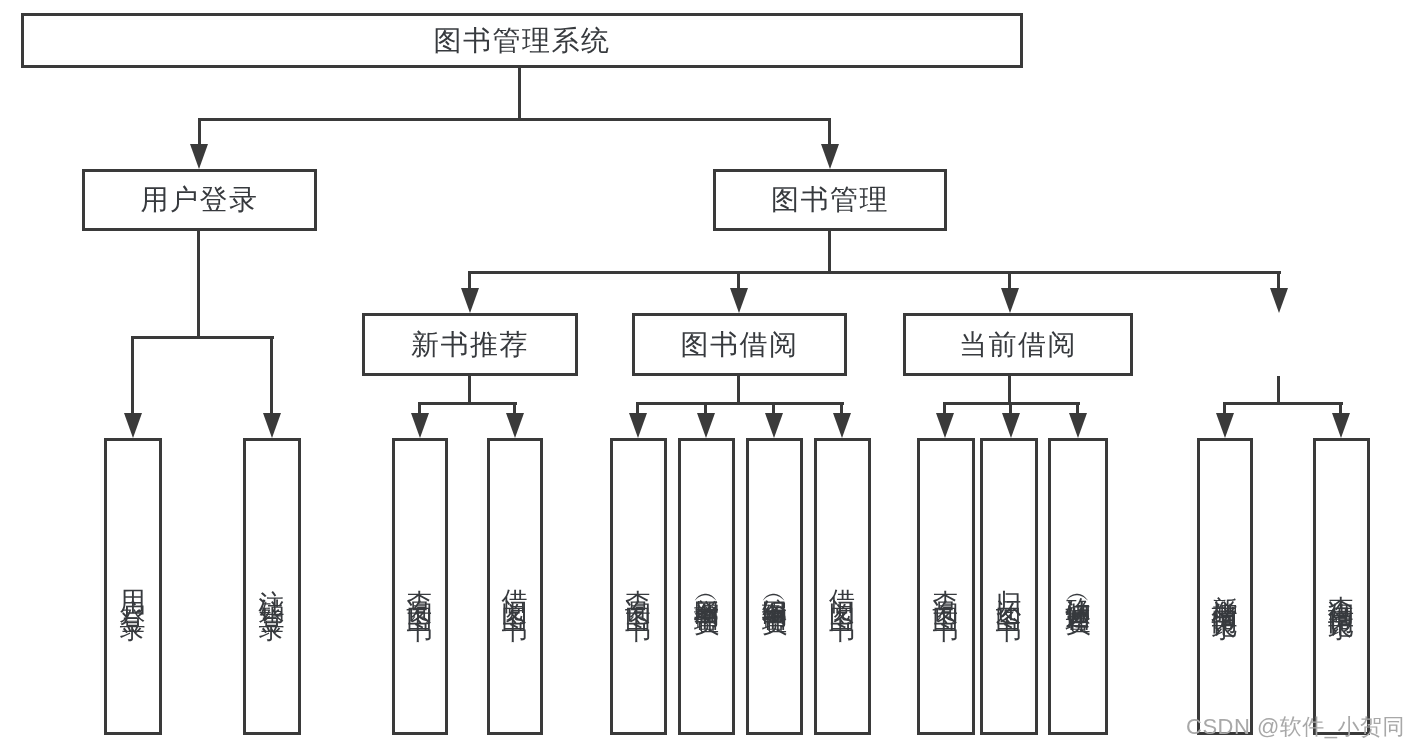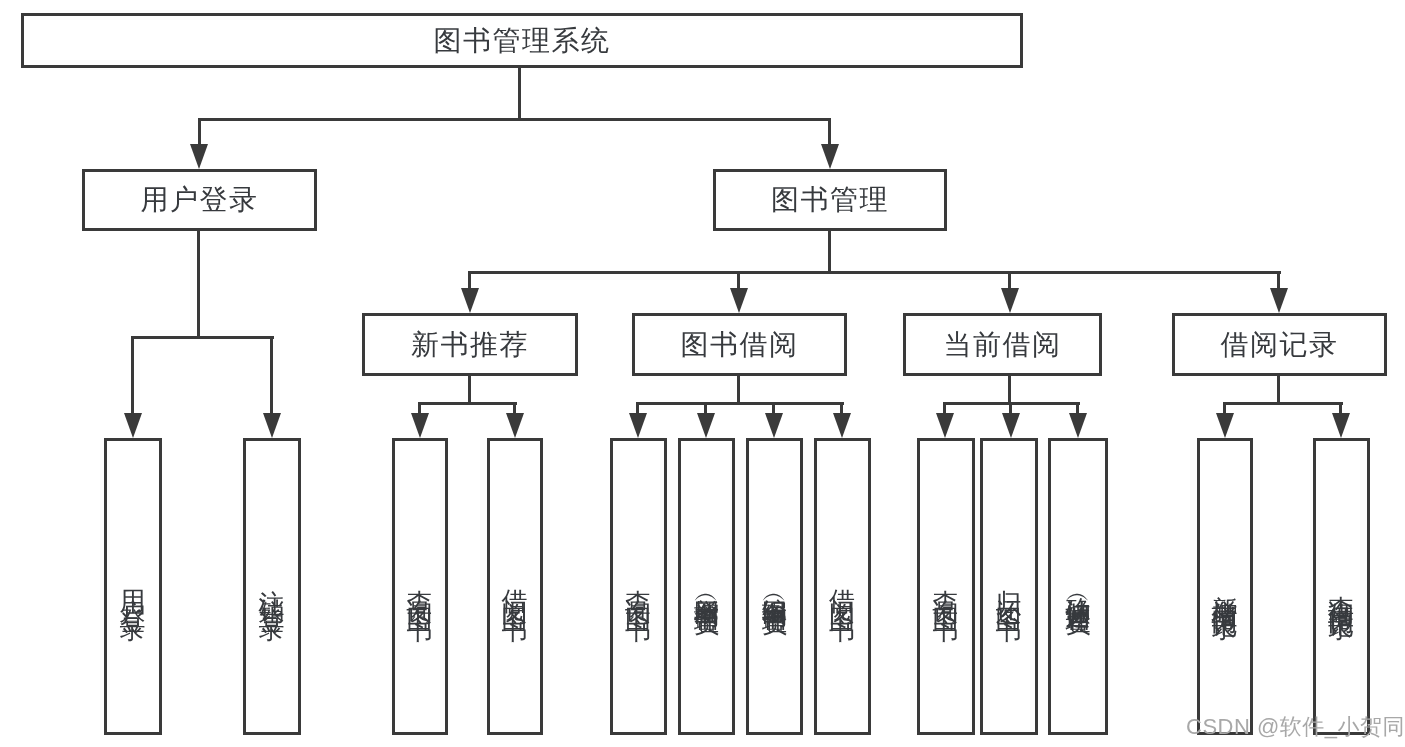--- a/index.html
+++ b/index.html
@@ -88,22 +88,21 @@
   <div class="ln" style="left:737px;top:271px;width:3px;height:19px"></div>
   <div class="ln" style="left:1008px;top:271px;width:3px;height:19px"></div>
   <div class="ln" style="left:1277px;top:271px;width:3px;height:19px"></div>
   <div class="ar" style="left:461px;top:288px"></div>
   <div class="ar" style="left:730px;top:288px"></div>
   <div class="ar" style="left:1001px;top:288px"></div>
   <div class="ar" style="left:1270px;top:288px"></div>
 
   <div class="box hbox" style="left:362px;top:313px;width:216px;height:63px">新书推荐</div>
   <div class="box hbox" style="left:632px;top:313px;width:215px;height:63px">图书借阅</div>
-  <div class="box hbox" style="left:903px;top:313px;width:199px;height:63px">当前借阅</div>
-  <div class="box hbox" style="left:1172px;top:313px;width:215px;height:63px">借阅记录</div>
+  <div class="box hbox" style="left:903px;top:313px;width:230px;height:63px">当前借阅</div>
 
   <div class="ln" style="left:468px;top:376px;width:3px;height:29px"></div>
   <div class="ln" style="left:418px;top:402px;width:99px;height:3px"></div>
   <div class="ln" style="left:418px;top:402px;width:3px;height:13px"></div>
   <div class="ln" style="left:513px;top:402px;width:3px;height:13px"></div>
   <div class="ar" style="left:411px;top:413px"></div>
   <div class="ar" style="left:506px;top:413px"></div>
 
   <div class="ln" style="left:737px;top:376px;width:3px;height:29px"></div>
   <div class="ln" style="left:636px;top:402px;width:208px;height:3px"></div>

